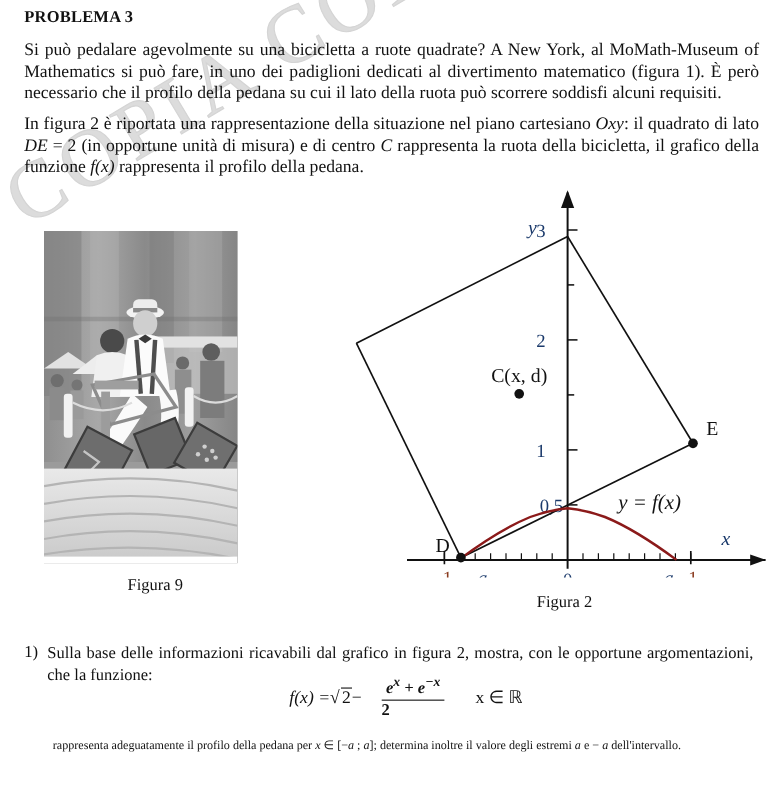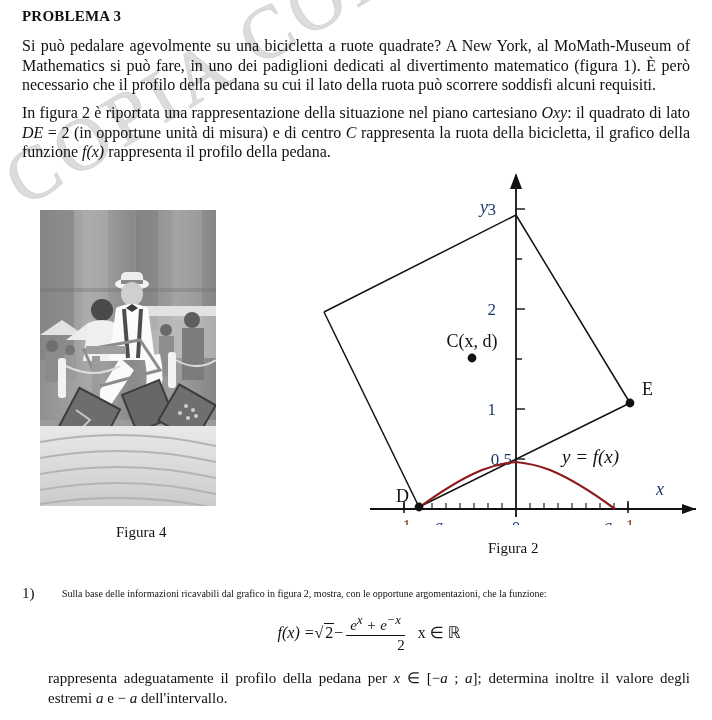--- a/index.html
+++ b/index.html
@@ -98,42 +98,43 @@
 
   
   .qnum {
     position: absolute;
     left: 22px;
     top: 584px;
     font-size: 15.2px;
   }
   .qbody {
     position: absolute;
-    left: 62px;
+    left: 43px;
     top: 584px;
     width: 642px;
-    font-size: 10px;
+    font-size: 15px;
     line-height: 20px;
     text-align: justify;
   }
   .formula {
     position: absolute;
     left: 48px;
     top: 614px;
     width: 642px;
     text-align: center;
     font-size: 16px;
   }
   .frac {
     display: inline-block;
     vertical-align: middle;
-    text-align: right;
-    margin: 0 3px;
+    text-align: left;
+    margin: 0 18px;
     position: relative;
     top: -1px;
+    font-weight: bold;
   }
   .frac .num {
     display: block;
     border-bottom: 1.1px solid #111;
     padding: 0 4px 1px 4px;
     font-size: 15px;
   }
   .frac .den { display: block; padding-top: 1px; font-size: 15px; }
   .sqrt-box {
     display: inline-block;
@@ -141,21 +142,21 @@
     padding: 0 1px;
     margin-left: 1px;
   }
   .domain-tail { margin-left: 10px; }
 
   .qtail {
     position: absolute;
     left: 48px;
     top: 668px;
     width: 642px;
-    font-size: 15px;
+    font-size: 11px;
     line-height: 20px;
     text-align: justify;
   }
 </style>
 </head>
 <body>
 
 <div class="page">
 
   <div class="watermark">COPIA CONFORME AGLI ATTI MIUR</div>
@@ -250,21 +251,21 @@
           <path d="M0 232 q88 -16 176 4"></path>
           <path d="M0 248 q88 -16 176 4"></path>
           <path d="M0 264 q88 -16 176 4"></path>
           <path d="M0 280 q88 -16 176 4"></path>
           <path d="M0 294 q88 -14 176 4"></path>
         </g>
         <rect x="0" y="296" width="176" height="6" fill="#ffffff"></rect>
       </svg>
     </div>
 
-    <div class="caption cap1">Figura 4</div>
+    <div class="caption cap1">Figura 9</div>
 
     <div class="plot">
       <svg width="412" height="360" viewBox="0 0 412 360">
 
         <g stroke="#111111" stroke-width="1.8" fill="none">
           <line x1="70" y1="344" x2="396" y2="344"></line>
           <line x1="216" y1="352" x2="216" y2="10"></line>
         </g>
         <polygon points="396,344 382,339 382,349" fill="#111111"></polygon>
         <polygon points="216,8 210,24 222,24" fill="#111111"></polygon>

